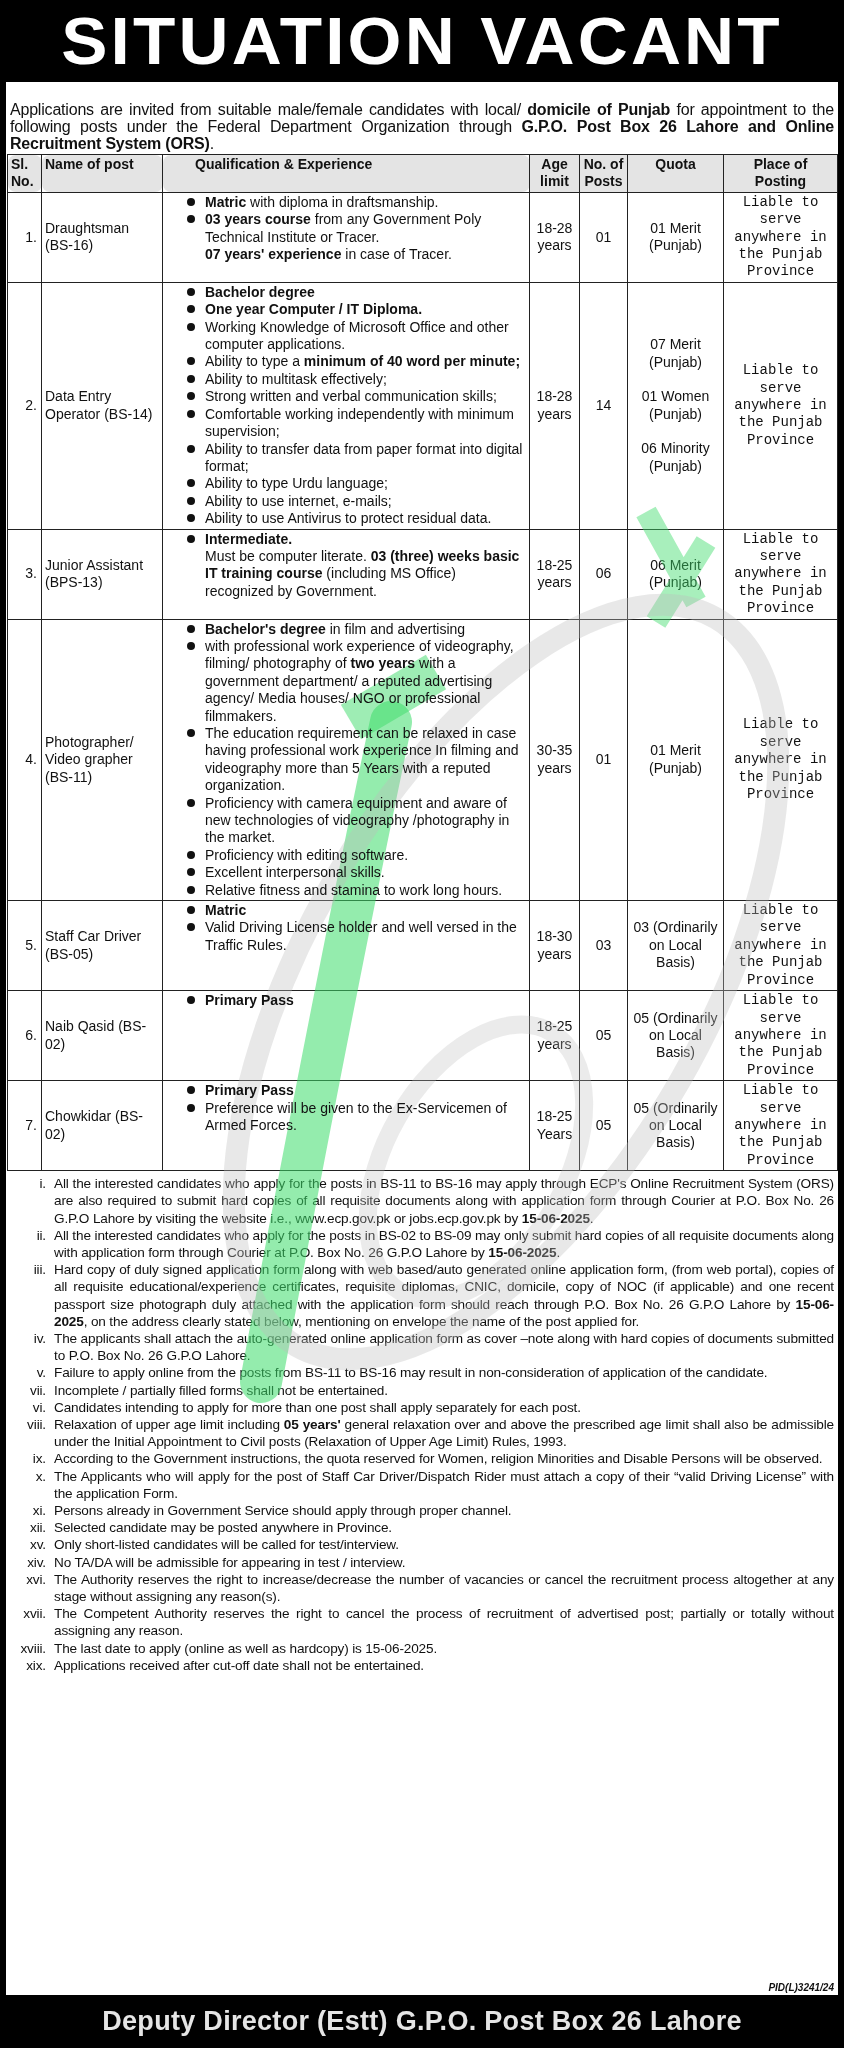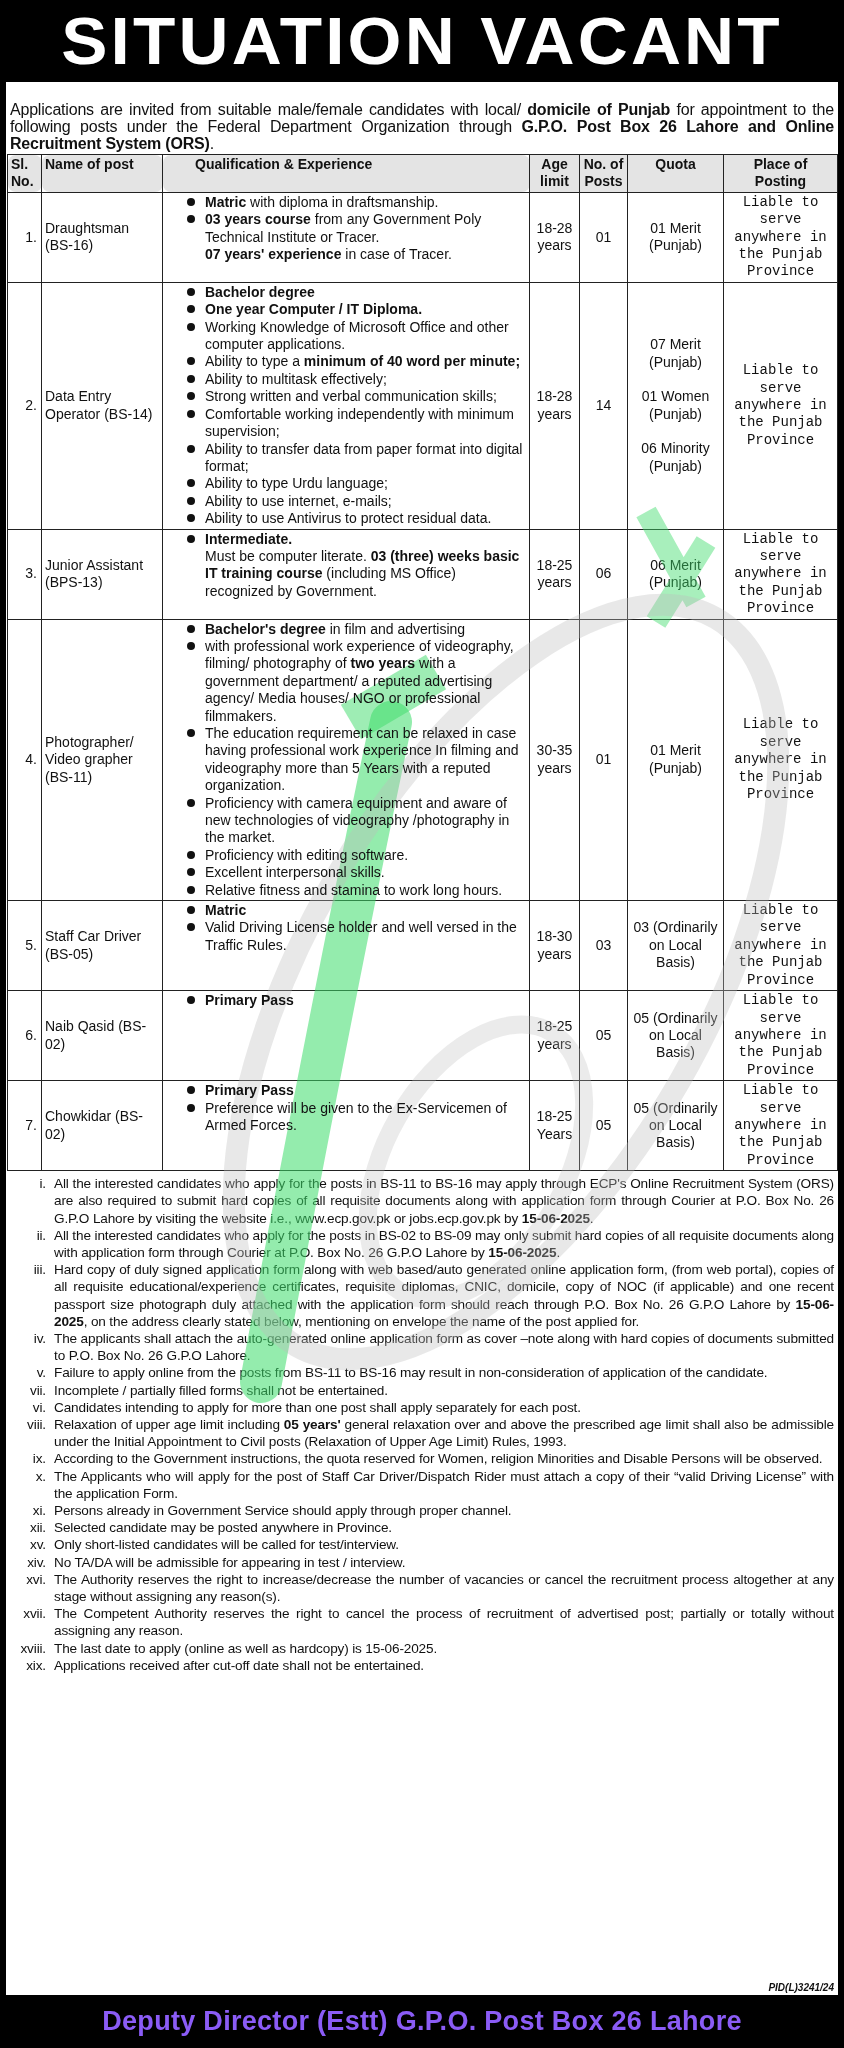--- a/index.html
+++ b/index.html
@@ -18,21 +18,21 @@
   td.name{vertical-align:middle;}
   .q{padding:1px 2px 1px 20px;border-radius:29px;}
   .qi{position:relative;padding-left:22px;}
   .qi .dot{position:absolute;left:4px;top:4px;width:8px;height:8px;border-radius:50%;background:#111;}
   .place{text-align:center;vertical-align:middle;font-family:Liberation Mono, monospace;}
   .notes{list-style:none;margin:4px 0 0 0;padding:0 4px 0 0;font-size:13.6px;line-height:17.2px;}
   .notes li{display:flex;text-align:justify;letter-spacing:-0.15px;}
   .notes .n{width:40px;flex:none;text-align:right;padding-right:8px;}
   .notes .t{flex:1;}
   .pid{position:absolute;right:4px;bottom:2px;font-size:10px;font-style:italic;font-weight:bold;}
-  .footer{position:absolute;left:0;top:1995px;width:844px;height:53px;display:flex;align-items:center;justify-content:center;color:#8b5cf6;font-weight:bold;font-size:27px;letter-spacing:0.3px;}
+  .footer{position:absolute;left:0;top:1995px;width:844px;height:53px;display:flex;align-items:center;justify-content:center;color:#e5e5e5;font-weight:bold;font-size:27px;letter-spacing:0.3px;}
   .wm{position:absolute;pointer-events:none;}
 </style>
 </head>
 <body>
 
 <div class="page">
   <div class="title">SITUATION VACANT</div>
 
   <div class="sheet">
 

